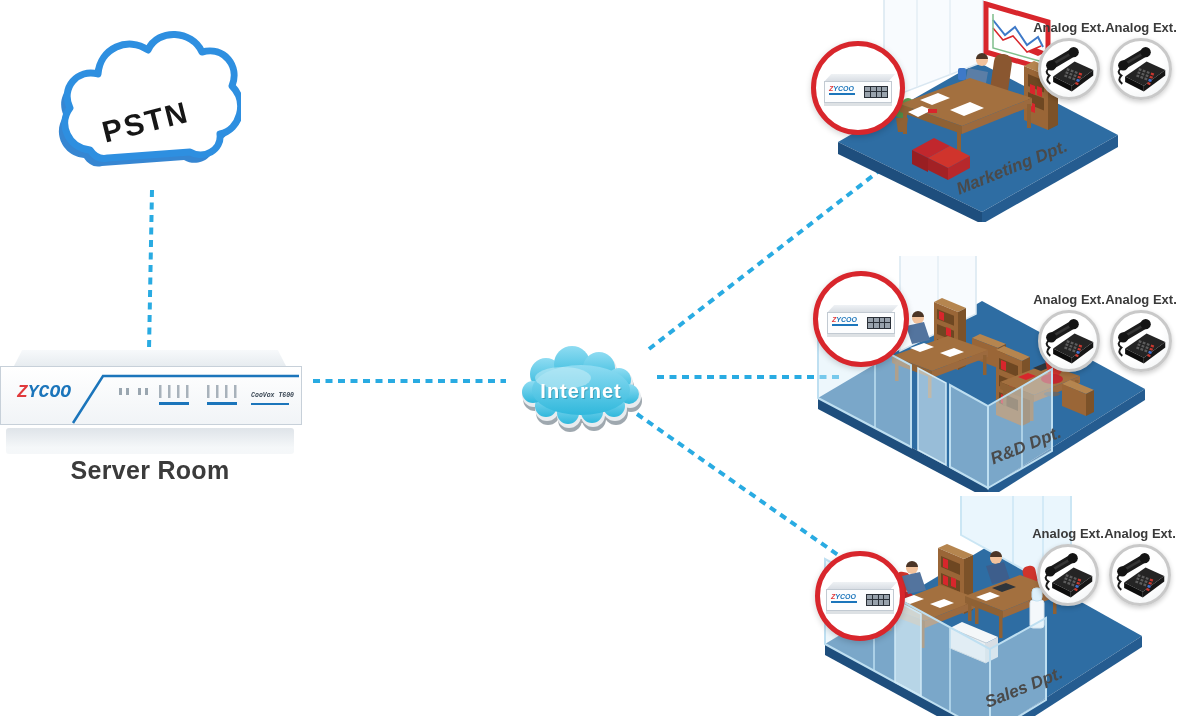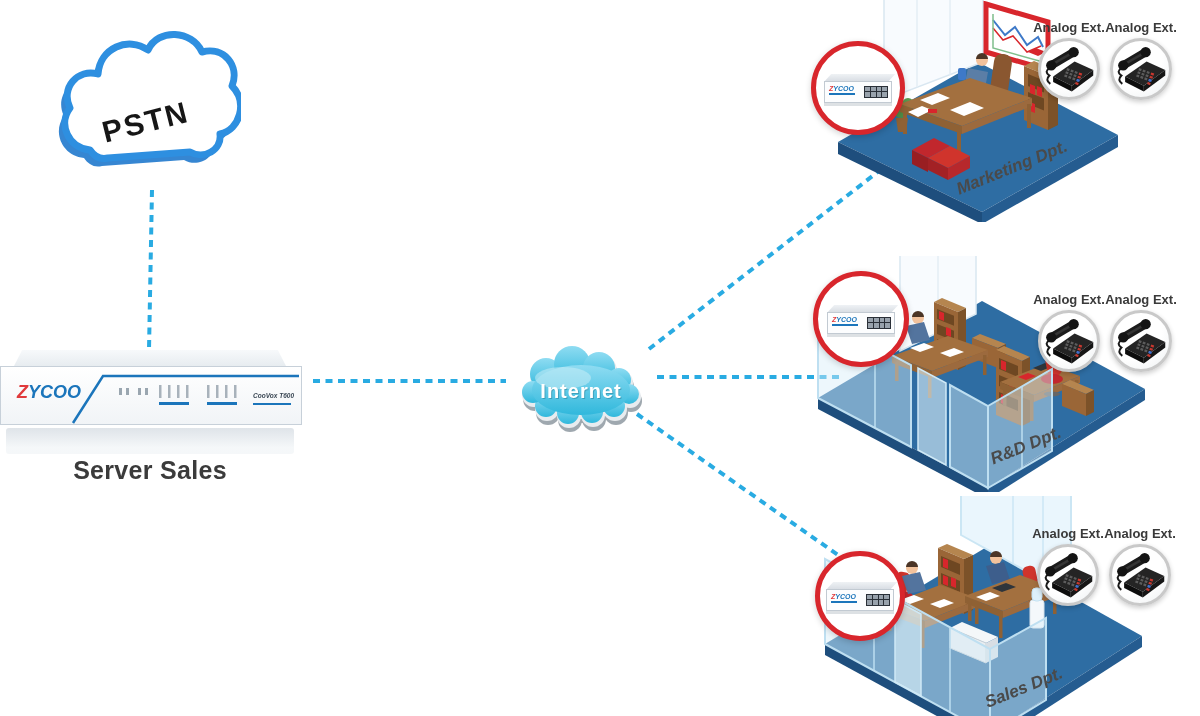--- a/index.html
+++ b/index.html
@@ -21,21 +21,21 @@
   .inet-text{font-size:20px;font-weight:700;fill:#ffffff;letter-spacing:1px;}
   .inet-shadow{font-size:20px;font-weight:700;fill:rgba(0,60,80,.28);letter-spacing:1px;}
   .cg1{stop-color:var(--internet-cyan-top);} .cg2{stop-color:var(--internet-cyan);}
 
   
   .server{left:0;top:350px;width:302px;}
   .srv-top{margin-left:14px;width:272px;height:16px;
            background:linear-gradient(#F7F9FB,#E7ECF0);
            clip-path:polygon(3% 0,97% 0,100% 100%,0 100%);}
   .srv-front{width:300px;height:57px;background:linear-gradient(#FFFFFF,#F1F4F7);
-             border:1px solid #C7D0D9;position:relative;}
+             border:1px solid #C7D0D9;position:relative;font-family:Liberation Mono, monospace;}
   .srv-detail{position:absolute;left:0;top:0;width:300px;height:57px;}
   .srv-logo{position:absolute;left:16px;top:15px;font-style:italic;font-weight:900;
             font-size:18px;letter-spacing:0;}
   .logo-z{color:var(--logo-red);} .logo-rest{color:var(--device-blue);}
   .srv-model{position:absolute;right:7px;top:17px;text-align:left;}
   .srv-model .m{font-size:6.5px;font-weight:700;font-style:italic;color:#3A4754;white-space:nowrap;}
   .srv-model .u{display:block;width:38px;height:2px;background:var(--device-blue);margin-top:1px;}
   .srv-reflect{margin:3px 0 0 6px;width:288px;height:26px;border-radius:3px;
                background:linear-gradient(#D9DFE5,#F3F6F8 75%);opacity:.85;}
   .srv-caption{width:300px;text-align:center;font-size:25px;font-weight:800;
@@ -141,21 +141,21 @@
           <rect x="206" y="35" width="30" height="3" fill="var(--device-blue)"></rect>
         </g>
       </svg>
       <div class="srv-logo"><span class="logo-z">Z</span><span class="logo-rest">YCOO</span></div>
       <div class="srv-model">
         <span class="m">CooVox T600</span>
         <span class="u"></span>
       </div>
     </div>
     <div class="srv-reflect"></div>
-    <div class="srv-caption">Server Sales</div>
+    <div class="srv-caption">Server Room</div>
   </div>
 
   <div class="abs inet-wrap">
     <svg viewBox="0 0 150 100">
       <defs>
         <linearGradient id="cyg" x1="0" y1="0" x2="0" y2="1">
           <stop class="cg1" offset="0"></stop>
             <stop class="cg2" offset="1"></stop>
         </linearGradient>
       </defs>

